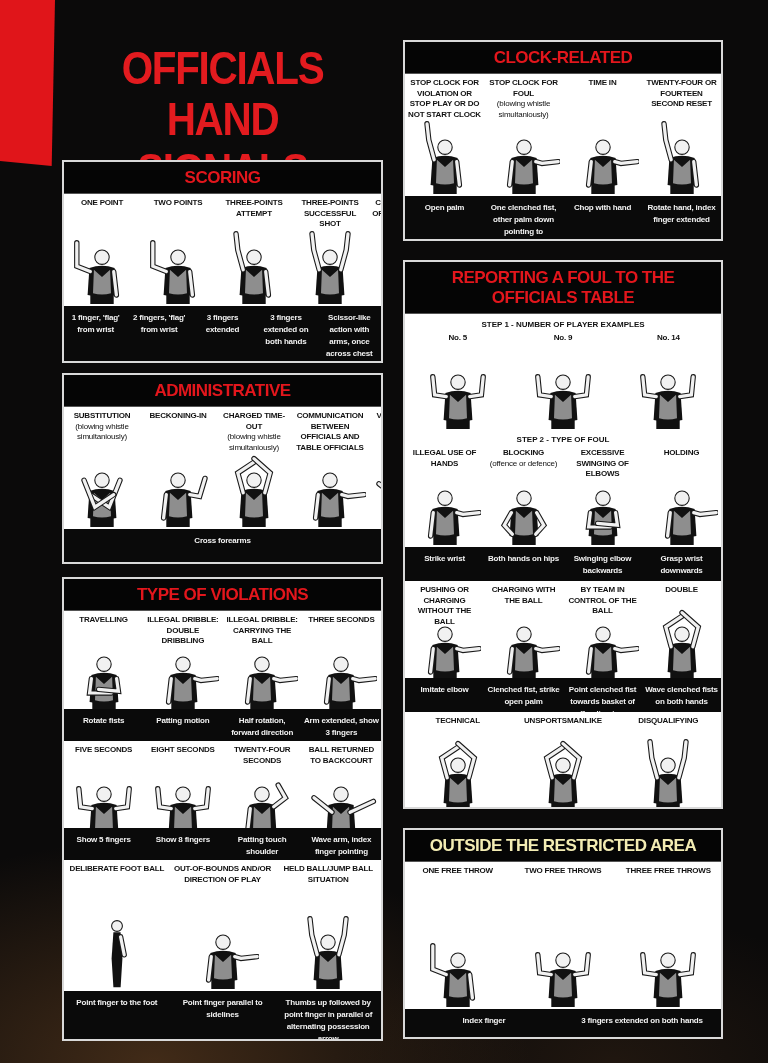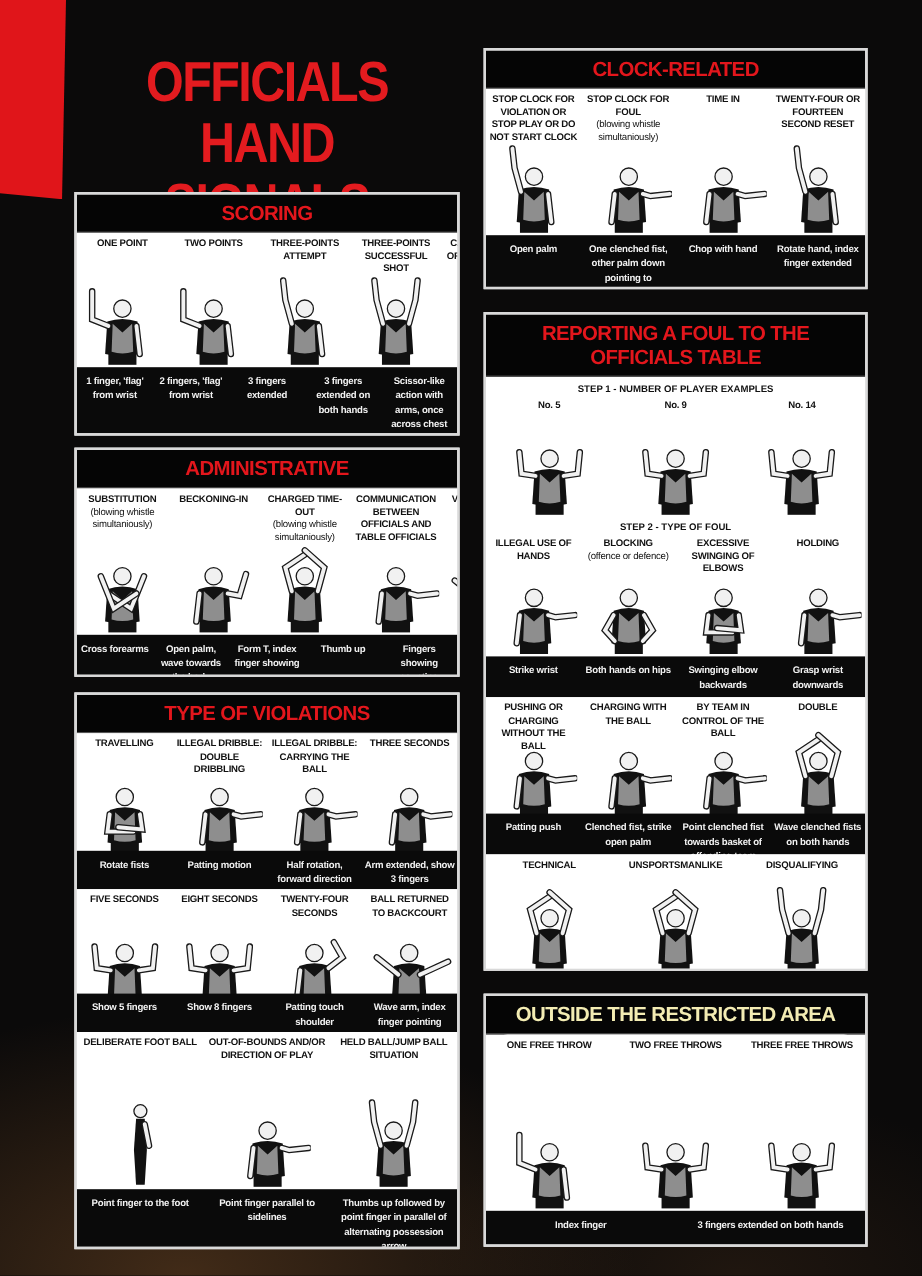--- a/index.html
+++ b/index.html
@@ -225,21 +225,21 @@
             <rect x="27" y="72" width="26" height="10" fill="#111"></rect>
             <path d="M30 50 L10 34" stroke="#1a1a1a" stroke-width="6" fill="none" stroke-linecap="round"></path>
             <path d="M30 50 L10 34" stroke="#f1f1f1" stroke-width="3.6" fill="none" stroke-linecap="round"></path>
             <path d="M50 50 L76 38" stroke="#1a1a1a" stroke-width="6" fill="none" stroke-linecap="round"></path>
             <path d="M50 50 L76 38" stroke="#f1f1f1" stroke-width="3.6" fill="none" stroke-linecap="round"></path>
             <circle cx="40" cy="30" r="8" fill="#f1f1f1" stroke="#1a1a1a" stroke-width="1.2"></circle>
           </svg>
         </div>
       </div>
     </div>
-  <div class="desc-bar" style="height:42px;">
+  <div class="desc-bar" style="height:42px;flex-direction:column;">
       <div class="desc">Cross forearms</div>
       <div class="desc">Open palm, wave towards the body</div>
       <div class="desc">Form T, index finger showing</div>
       <div class="desc">Thumb up</div>
       <div class="desc">Fingers showing counting</div>
     </div>
 </section>
 
 <section class="panel" style="left:62px;top:577px;width:321px;height:464px;">
   <div class="panel-head">TYPE OF VIOLATIONS</div>
@@ -677,21 +677,21 @@
             <path d="M28 44 L22 22 L40 10" stroke="#1a1a1a" stroke-width="6" fill="none" stroke-linecap="round"></path>
             <path d="M28 44 L22 22 L40 10" stroke="#f1f1f1" stroke-width="3.6" fill="none" stroke-linecap="round"></path>
             <path d="M52 44 L58 22 L40 6" stroke="#1a1a1a" stroke-width="6" fill="none" stroke-linecap="round"></path>
             <path d="M52 44 L58 22 L40 6" stroke="#f1f1f1" stroke-width="3.6" fill="none" stroke-linecap="round"></path>
             <circle cx="40" cy="30" r="8" fill="#f1f1f1" stroke="#1a1a1a" stroke-width="1.2"></circle>
           </svg>
         </div>
       </div>
     </div>
   <div class="desc-bar" style="height:34px;">
-      <div class="desc">Patting push</div>
+      <div class="desc">Imitate elbow</div>
       <div class="desc">Clenched fist, strike open palm</div>
       <div class="desc">Point clenched fist towards basket of offending team</div>
       <div class="desc">Wave clenched fists on both hands</div>
     </div>
   <div class="cells" style="flex:1;">
       <div class="cell">
         <div class="cell-title"><span>TECHNICAL</span></div>
         <div class="figure">
           <svg class="ref" viewBox="0 0 80 84" width="72" height="76">
             <path d="M26 42 Q40 37 54 42 L56 72 Q40 76 24 72 Z" fill="#111"></path>
@@ -736,21 +736,21 @@
         </div>
       </div>
     </div>
 
 </section>
 
 <section class="panel" style="left:403px;top:828px;width:320px;height:211px;">
   <div class="panel-head">
     <span class="sub">OUTSIDE THE RESTRICTED AREA</span>
   </div>
-  <div class="cells" style="flex:1;border-radius:18px;">
+  <div class="cells" style="flex:1;">
       <div class="cell">
         <div class="cell-title"><span>ONE FREE THROW</span></div>
         <div class="figure">
           <svg class="ref" viewBox="0 0 80 84" width="72" height="76">
             <path d="M26 42 Q40 37 54 42 L56 72 Q40 76 24 72 Z" fill="#111"></path>
             <path d="M31 44 L40 52 L49 44 L50 70 Q40 73 30 70 Z" fill="#8e8e8e"></path>
             <rect x="27" y="72" width="26" height="10" fill="#111"></rect>
             <path d="M27 46 L12 40 L12 14" stroke="#1a1a1a" stroke-width="6" fill="none" stroke-linecap="round"></path>
             <path d="M27 46 L12 40 L12 14" stroke="#f1f1f1" stroke-width="3.6" fill="none" stroke-linecap="round"></path>
             <path d="M53 46 L56 72" stroke="#1a1a1a" stroke-width="6" fill="none" stroke-linecap="round"></path>

